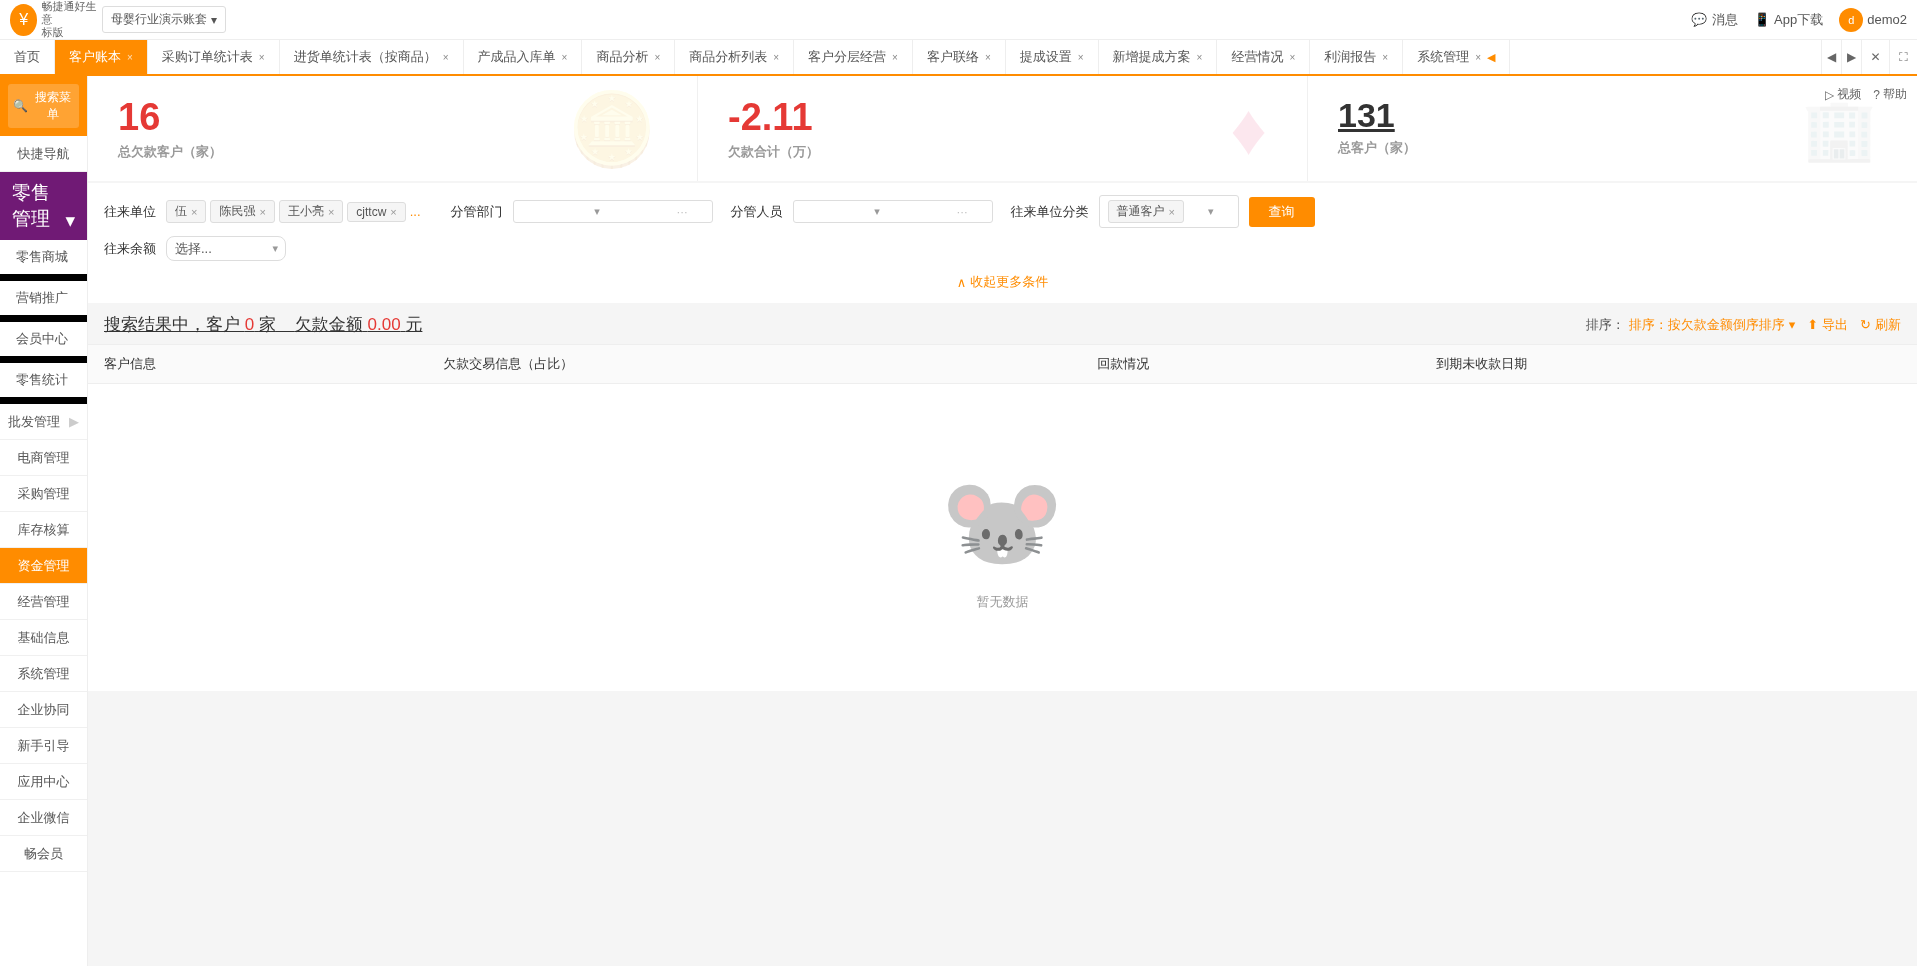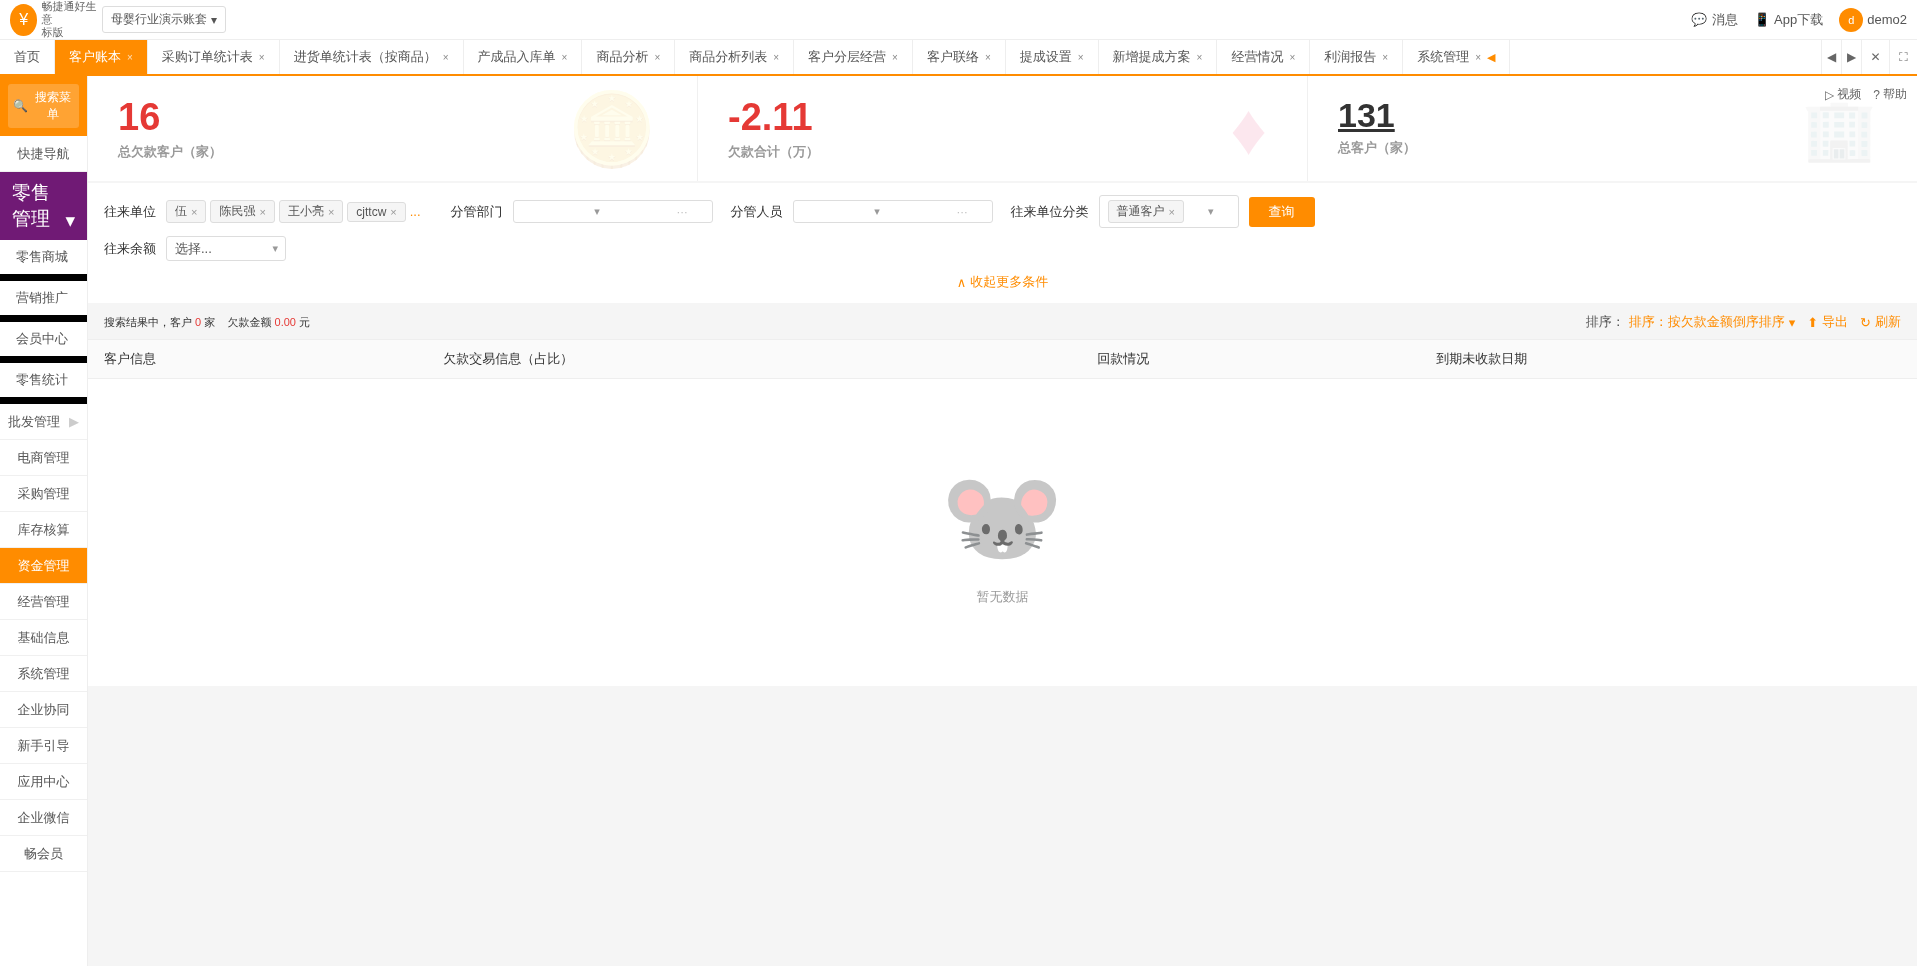--- a/index.html
+++ b/index.html
@@ -49,31 +49,31 @@
     .stat-icon { position: absolute; right: 30px; top: 50%; transform: translateY(-50%); opacity: 0.12; font-size: 60px; }
     .stat-icon-coin { color: #ff8c00; }
 
     
     .filter-area { background: #fff; padding: 12px 16px; margin-bottom: 2px; }
     .filter-row { display: flex; align-items: center; gap: 10px; flex-wrap: wrap; margin-bottom: 8px; }
     .filter-label { font-size: 13px; color: #333; white-space: nowrap; }
     .filter-tags { display: flex; align-items: center; gap: 4px; flex-wrap: wrap; }
     .filter-tag { background: #f5f5f5; border: 1px solid #ddd; border-radius: 3px; padding: 2px 8px; font-size: 12px; color: #555; display: flex; align-items: center; gap: 4px; }
     .filter-tag .remove { cursor: pointer; color: #999; font-size: 11px; }
-    .filter-select { border: 1px solid #ddd; border-radius: 3px; padding: 4px 24px 4px 8px; font-size: 13px; color: #555; background: #fff; cursor: pointer; min-width: 120px; position: relative; appearance: none; }
+    .filter-select { border: 1px solid #ddd; border-radius: 8px; padding: 4px 24px 4px 8px; font-size: 13px; color: #555; background: #fff; cursor: pointer; min-width: 120px; position: relative; appearance: none; }
     .filter-input-wrap { position: relative; display: inline-flex; align-items: center; }
     .filter-input-wrap::after { content: "▾"; position: absolute; right: 8px; color: #999; font-size: 11px; pointer-events: none; }
     .select-box { border: 1px solid #ddd; border-radius: 3px; padding: 4px 24px 4px 8px; min-width: 180px; display: flex; align-items: center; justify-content: space-between; cursor: pointer; background: #fff; }
     .select-arrow { color: #999; font-size: 11px; }
     .more-btn { color: #ff8c00; cursor: pointer; font-size: 13px; }
     .collapse-btn { display: flex; align-items: center; gap: 4px; color: #ff8c00; cursor: pointer; font-size: 13px; justify-content: center; padding-top: 4px; }
 
     
     .result-bar { background: #f5f5f5; padding: 8px 16px; display: flex; align-items: center; justify-content: space-between; border-bottom: 1px solid #eee; }
-    .result-info { font-size: 11px; color: #333; }
+    .result-info { font-size: 17px; color: #333; text-decoration: underline; }
     .result-info em { font-style: normal; color: #e53935; }
     .result-actions { display: flex; align-items: center; gap: 12px; font-size: 13px; color: #555; }
     .sort-select { display: flex; align-items: center; gap: 4px; cursor: pointer; }
     .action-btn { display: flex; align-items: center; gap: 4px; cursor: pointer; color: #ff8c00; }
 
     
     .data-table { width: 100%; background: #fff; border-collapse: collapse; }
     .data-table th { padding: 10px 16px; text-align: left; font-size: 13px; color: #333; font-weight: 500; border-bottom: 1px solid #eee; background: #fafafa; }
 
     

